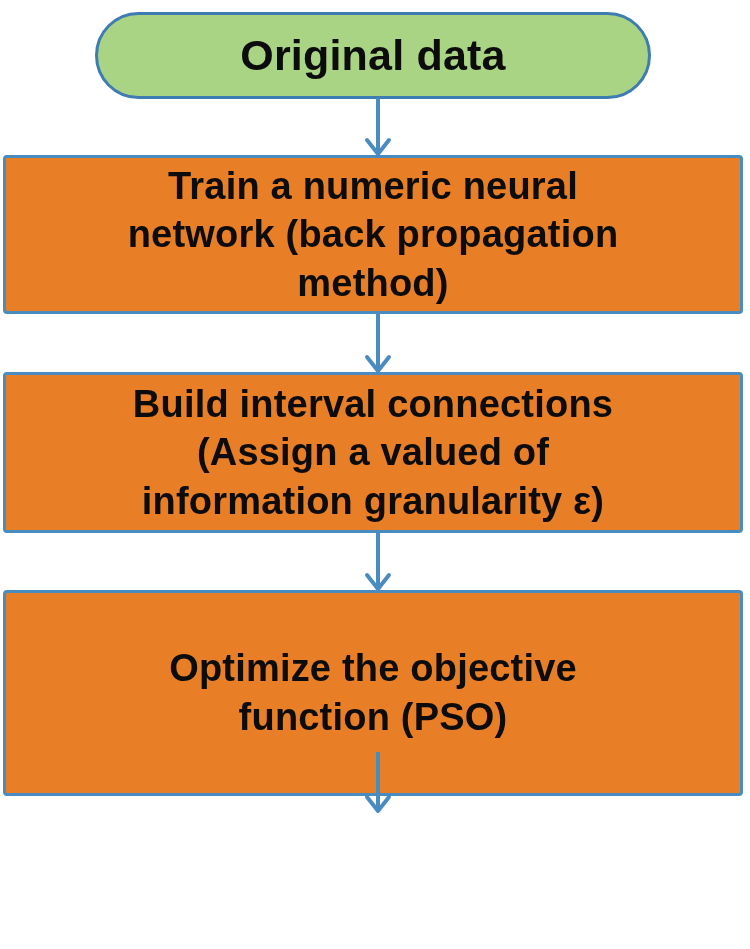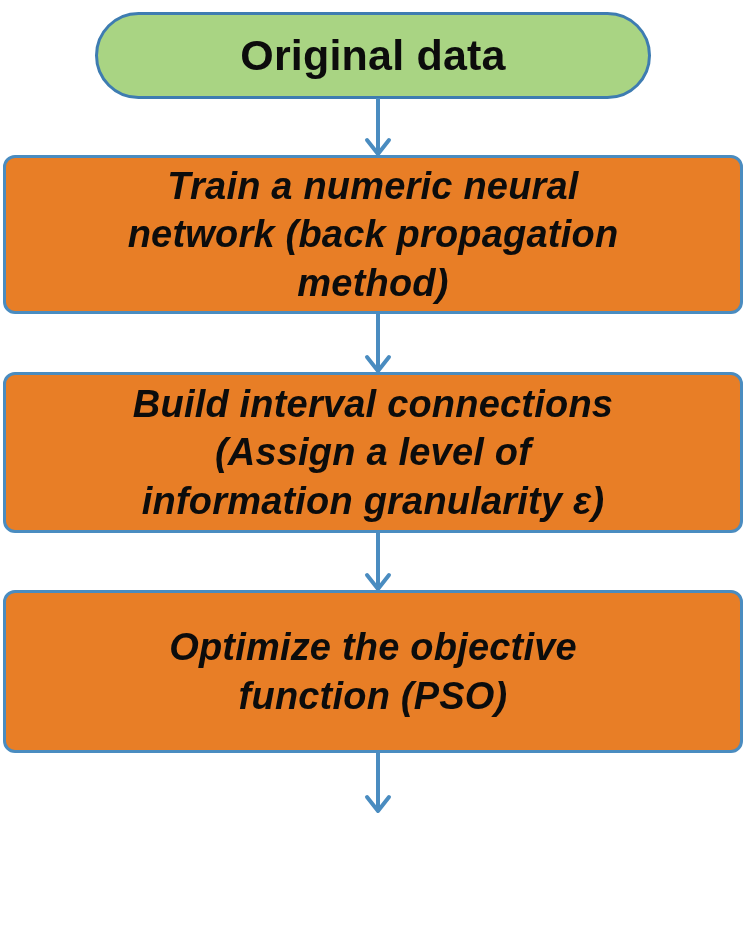--- a/index.html
+++ b/index.html
@@ -38,22 +38,21 @@
   
   .terminator {
     background: #a9d483;
     border: 3px solid #3e7cb1;
     border-radius: 999px;
   }
   
   .process {
     background: #e87e26;
     border: 3px solid #4a8cc0;
-    border-radius: 12px;
-    font-style: italic;
+    border-radius: 4px;
   }
   
   .arrow {
     position: absolute;
   }
   .arrow svg {
     display: block;
     overflow: visible;
   }
   
@@ -63,21 +62,21 @@
   }
   #node-train {
     left: 3px; top: 155px; width: 740px; height: 159px;
     font-size: 38px; line-height: 1.28;
   }
   #node-build {
     left: 3px; top: 372px; width: 740px; height: 161px;
     font-size: 38px; line-height: 1.28;
   }
   #node-optimize {
-    left: 3px; top: 590px; width: 740px; height: 163px;
+    left: 3px; top: 590px; width: 740px; height: 206px;
     font-size: 38px; line-height: 1.28; justify-content: center;
   }
   #node-end {
     left: 12px; top: 812px; width: 731px; height: 127px;
     font-size: 38px; line-height: 1.22;
   }
   #arrow-1 { left: 362px; top: 98px;  width: 32px; height: 58px; }
   #arrow-2 { left: 362px; top: 313px; width: 32px; height: 60px; }
   #arrow-3 { left: 362px; top: 532px; width: 32px; height: 59px; }
   #arrow-4 { left: 362px; top: 752px; width: 32px; height: 61px; }
@@ -106,21 +105,21 @@
 
   <div class="arrow" id="arrow-2">
     <svg width="32" height="60" viewBox="0 0 32 60" aria-hidden="true">
       <line x1="16" y1="0" x2="16" y2="57" stroke="#4a8cc0" stroke-width="4"></line>
       <polyline points="5,44 16,58 27,44" fill="none" stroke="#4a8cc0" stroke-width="4" stroke-linecap="round" stroke-linejoin="round"></polyline>
     </svg>
   </div>
 
   <div class="node process" id="node-build">
     <span class="txt">Build interval connections
-(Assign a level of
+(Assign a valued of
 information granularity ε)</span>
   </div>
 
   <div class="arrow" id="arrow-3">
     <svg width="32" height="59" viewBox="0 0 32 59" aria-hidden="true">
       <line x1="16" y1="0" x2="16" y2="56" stroke="#4a8cc0" stroke-width="4"></line>
       <polyline points="5,43 16,57 27,43" fill="none" stroke="#4a8cc0" stroke-width="4" stroke-linecap="round" stroke-linejoin="round"></polyline>
     </svg>
   </div>
 

